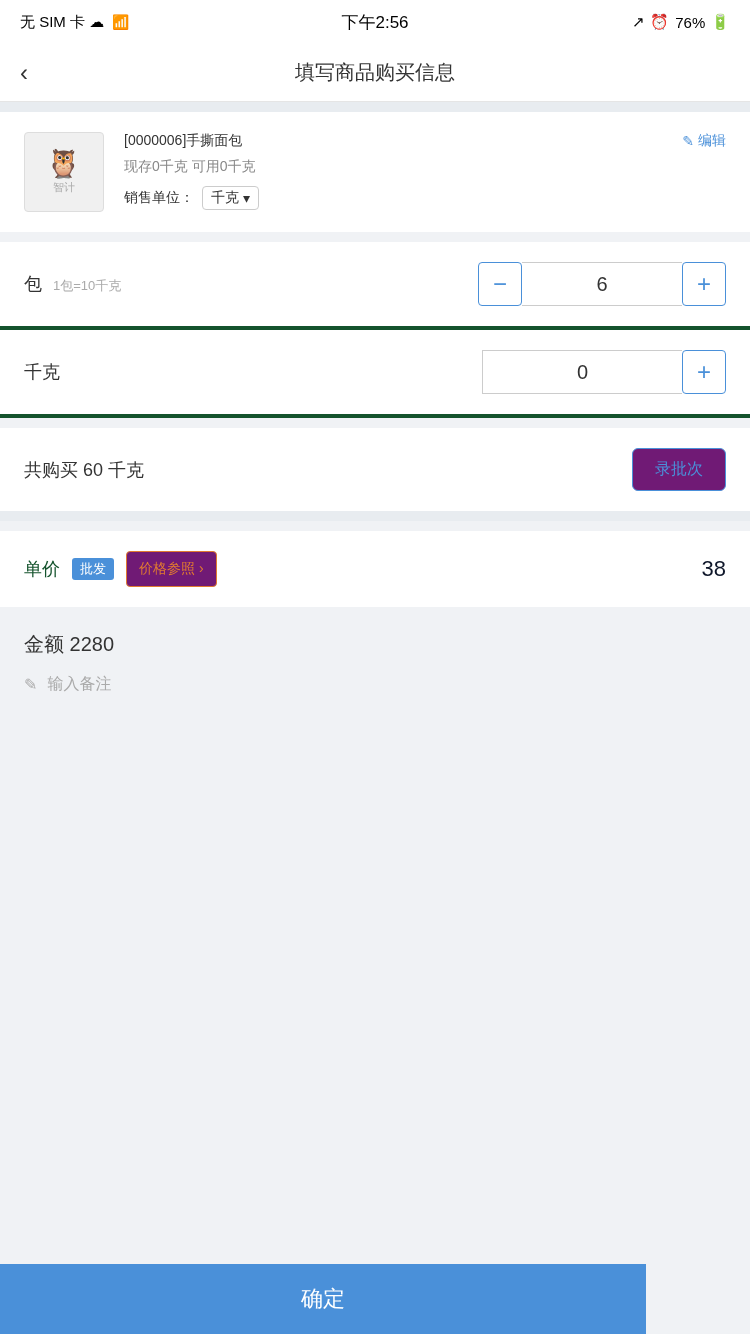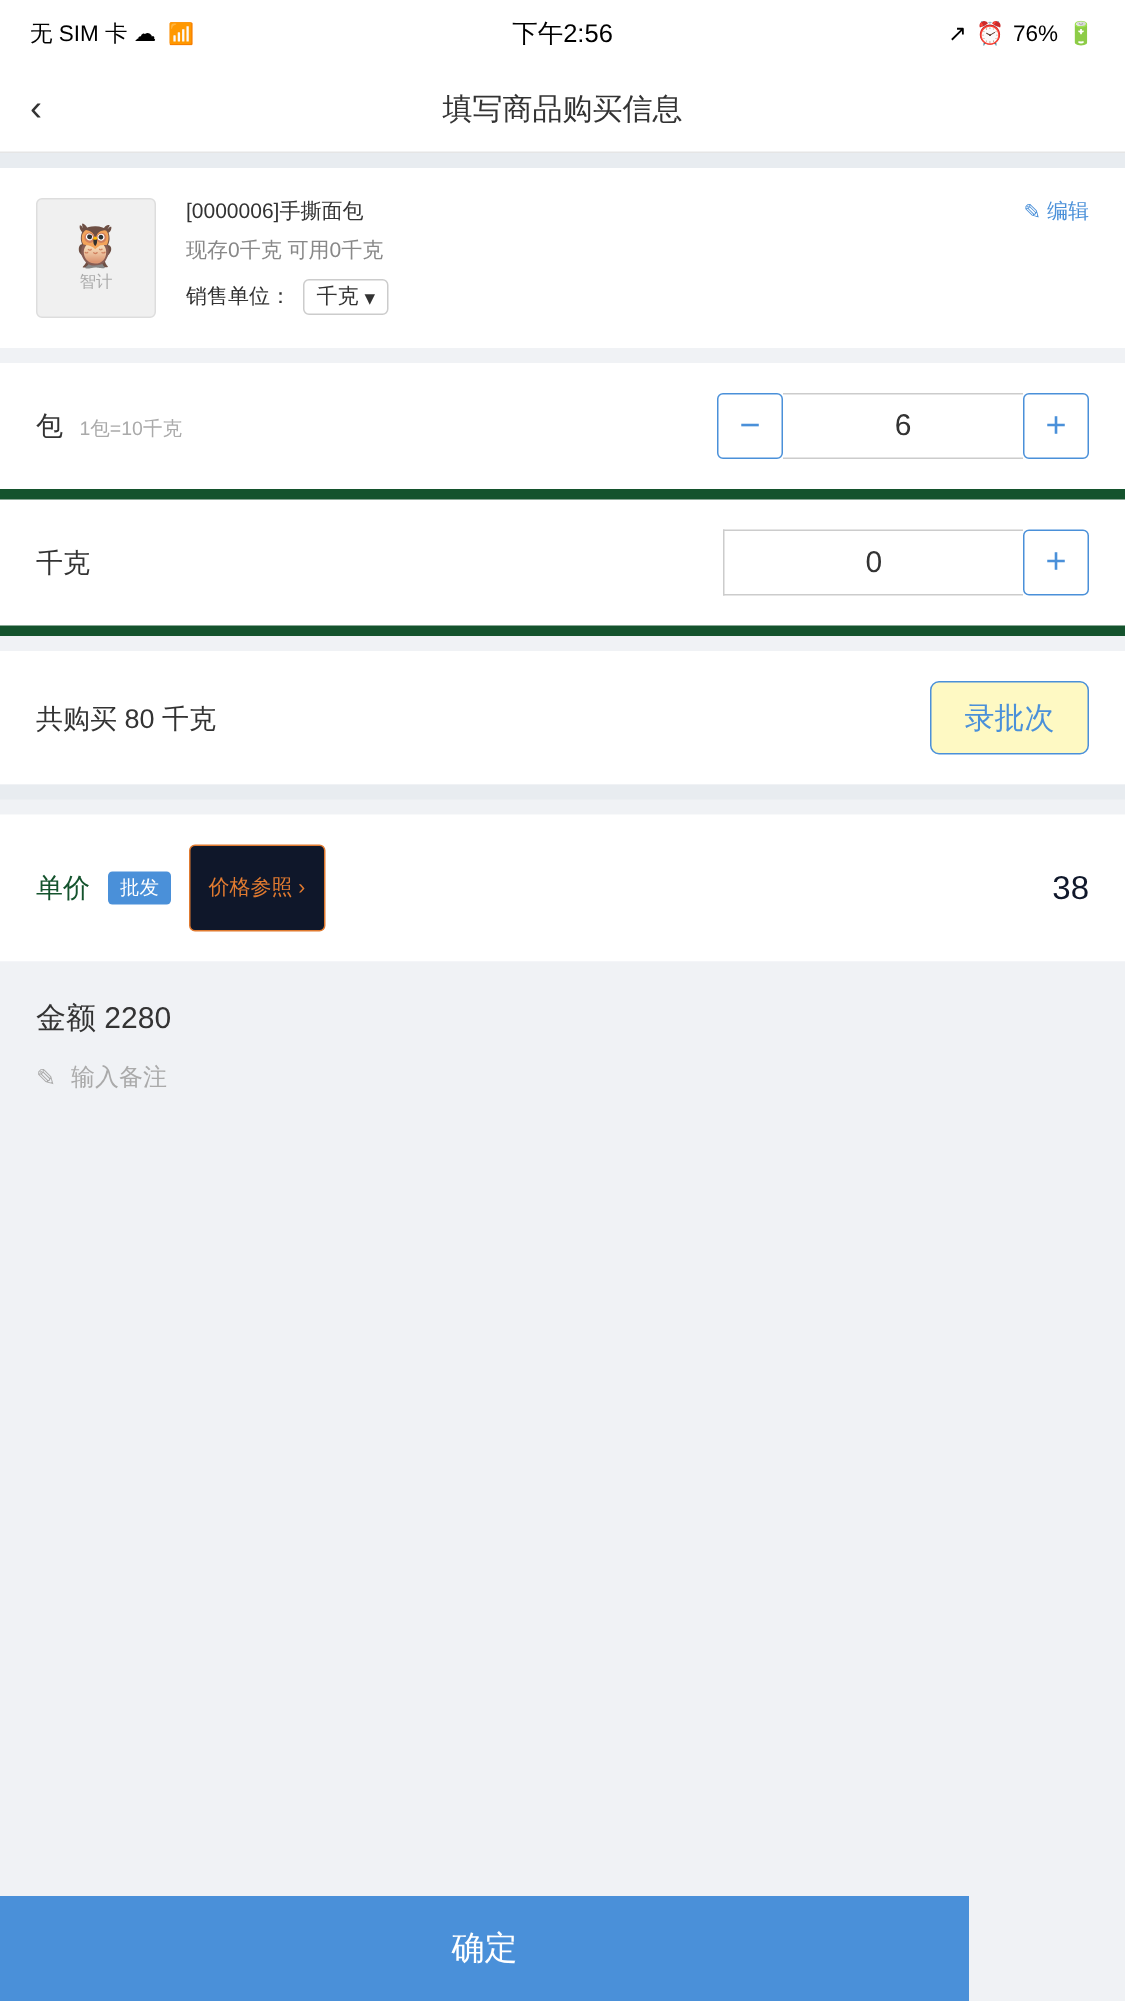--- a/index.html
+++ b/index.html
@@ -135,21 +135,21 @@
 
     
     .input-section {
       background: #fff;
       margin-top: 10px;
     }
     .input-row {
       display: flex;
       align-items: center;
       padding: 20px 24px;
-      border-bottom: 7px solid #14532d;
+      border-bottom: 4px solid #14532d;
     }
     .input-label {
       font-size: 18px;
       color: #333;
       flex: 1;
     }
     .input-label .sub-text {
       font-size: 13px;
       color: #aaa;
       margin-left: 6px;
@@ -204,23 +204,23 @@
       margin-top: 10px;
     }
     .total-text {
       font-size: 18px;
       color: #333;
     }
     .batch-btn {
       border: 1px solid #4a90d9;
       border-radius: 6px;
       padding: 10px 22px;
-      font-size: 20px;
+      font-size: 16px;
       color: #4a90d9;
-      background: #fef9c3;
+      background: #701a75;
       cursor: pointer;
       margin-left: 28px;
     }
 
     
     .price-section {
       background: #fff;
       padding: 20px 24px;
       margin-top: 10px;
       display: flex;
@@ -234,24 +234,24 @@
     .price-tag {
       background: #4a90d9;
       color: #fff;
       font-size: 13px;
       padding: 2px 8px;
       border-radius: 3px;
     }
     .price-ref-btn {
       border: 1px solid #e07a30;
       border-radius: 4px;
-      padding: 19px 12px;
+      padding: 8px 12px;
       font-size: 14px;
       color: #e07a30;
-      background: #0f172a;
+      background: #701a75;
       cursor: pointer;
       display: flex;
       align-items: center;
       gap: 4px;
     }
     .price-value {
       margin-left: auto;
       font-size: 22px;
       color: #0f172a;
       font-weight: 500;
@@ -365,21 +365,21 @@
   <div class="input-row">
     <div class="input-label">千克</div>
     <div class="qty-control">
       <input class="qty-input-right" type="text" value="0" style="">
       <button class="qty-btn">+</button>
     </div>
   </div>
 </div>
 
 <div class="total-row">
-  <span class="total-text">共购买 80 千克</span>
+  <span class="total-text">共购买 60 千克</span>
   <button class="batch-btn">录批次</button>
 </div>
 
 <div class="divider"></div>
 
 <div class="price-section">
   <span class="price-label">单价</span>
   <span class="price-tag">批发</span>
   <button class="price-ref-btn">价格参照 ›</button>
   <span class="price-value">38</span>

